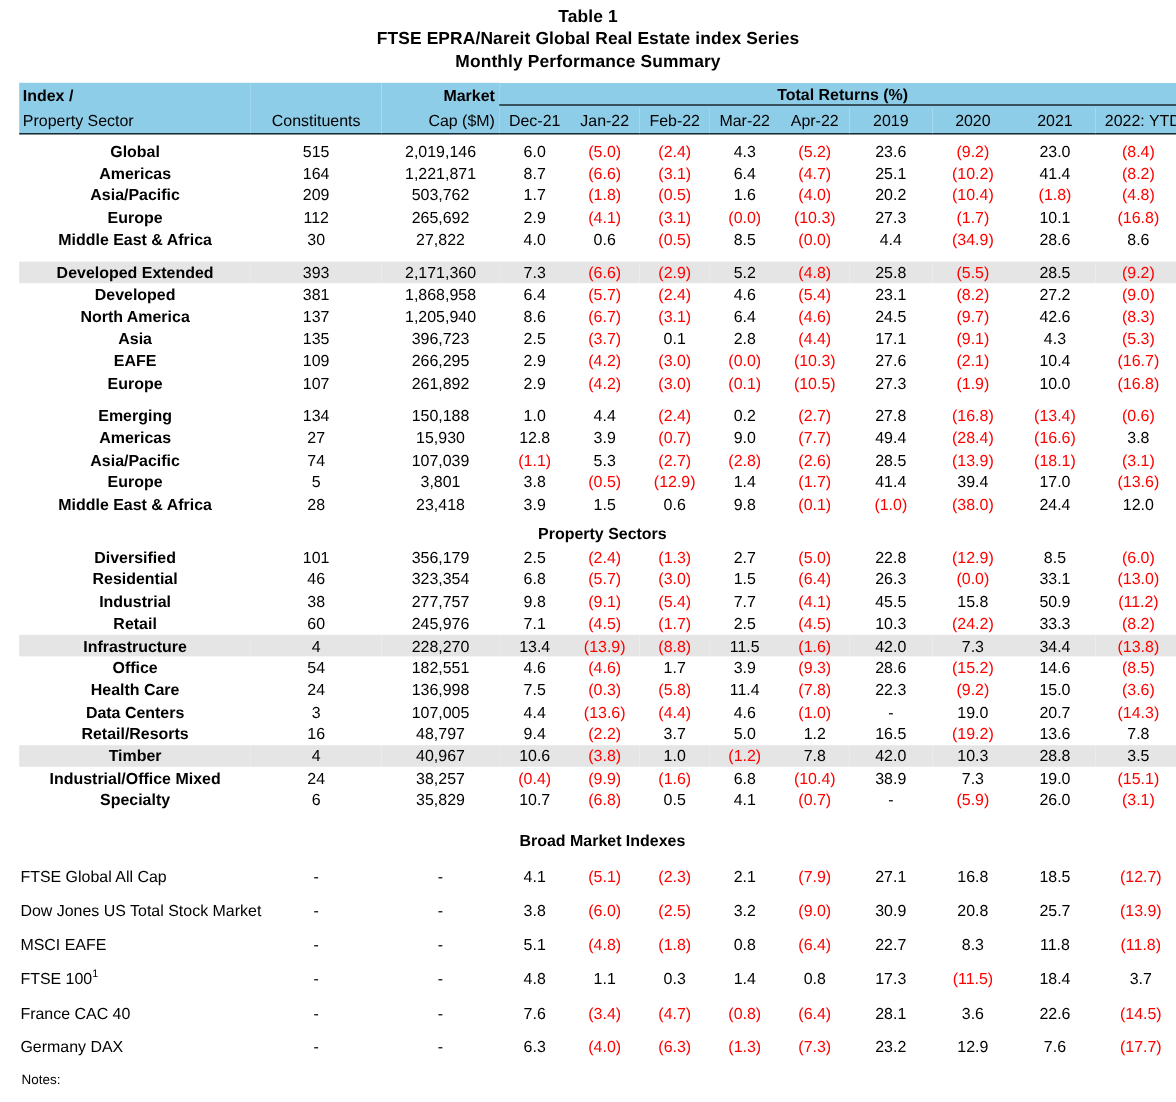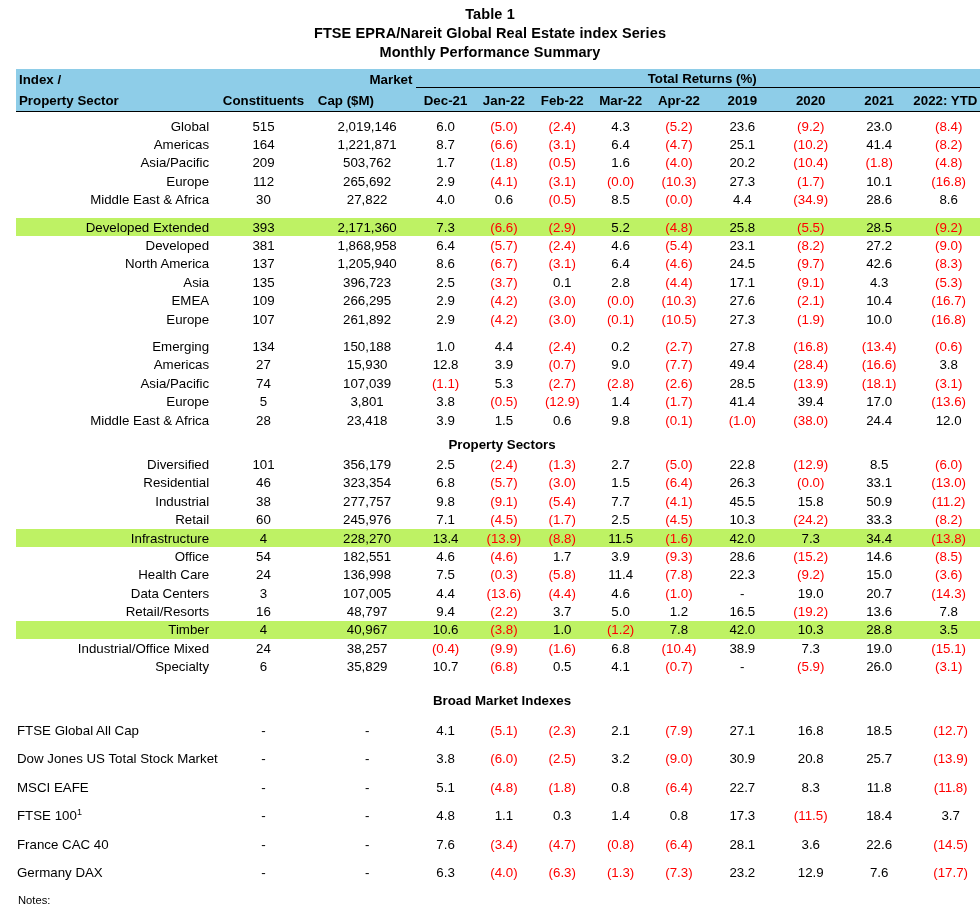--- a/index.html
+++ b/index.html
@@ -74,38 +74,38 @@
     position: relative;
   }
   .tr-group-cell .tr-underline {
     border-bottom: 1.6px solid #000;
     display: block;
     padding-bottom: 1px;
   }
 
   .hdr-sub td {
     background: #8ECDE8;
-    font-weight: bold;
+    font-weight: normal;
     height: 21px;
     border-bottom: 1.8px solid #000;
   }
   .hdr-sub td.ctr { text-align: center; }
-  .hdr-sub td.rgt { padding-right: 4px; }
+  .hdr-sub td.rgt { text-align: right; padding-right: 4px; }
   .hdr-sub td.lbl { text-align: left; padding-left: 3px; }
 
   
   tr.drow td { height: 18.4px; font-size: 13.3px; }
-  tr.drow td.name { text-align: right; }
+  tr.drow td.name { text-align: center; font-weight: bold; }
   tr.drow td.num  { text-align: center; }
   tr.drow td.num.right-pad { padding-right: 4px; }
 
   .ind0 { padding-left: 8px; }
   .ind1 { padding-left: 24px; }
 
-  tr.green td { background: #bef264; }
+  tr.green td { background: #e5e5e5; }
 
   .neg { color: #FF0000; }
 
   
   tr.spacer td { height: 9px; }
   tr.spacer-sm td { height: 5px; }
 
   
   tr.section td {
     height: 21px;
@@ -305,21 +305,21 @@
           <td class="num neg">(3.7)</td>
           <td class="num">0.1</td>
           <td class="num">2.8</td>
           <td class="num neg">(4.4)</td>
           <td class="num">17.1</td>
           <td class="num neg">(9.1)</td>
           <td class="num">4.3</td>
           <td class="num neg right-pad">(5.3)</td>
         </tr>
         <tr class="drow">
-          <td class="name ind1">EMEA</td>
+          <td class="name ind1">EAFE</td>
           <td class="num">109</td>
           <td class="num">266,295</td>
           <td class="num">2.9</td>
           <td class="num neg">(4.2)</td>
           <td class="num neg">(3.0)</td>
           <td class="num neg">(0.0)</td>
           <td class="num neg">(10.3)</td>
           <td class="num">27.6</td>
           <td class="num neg">(2.1)</td>
           <td class="num">10.4</td>

